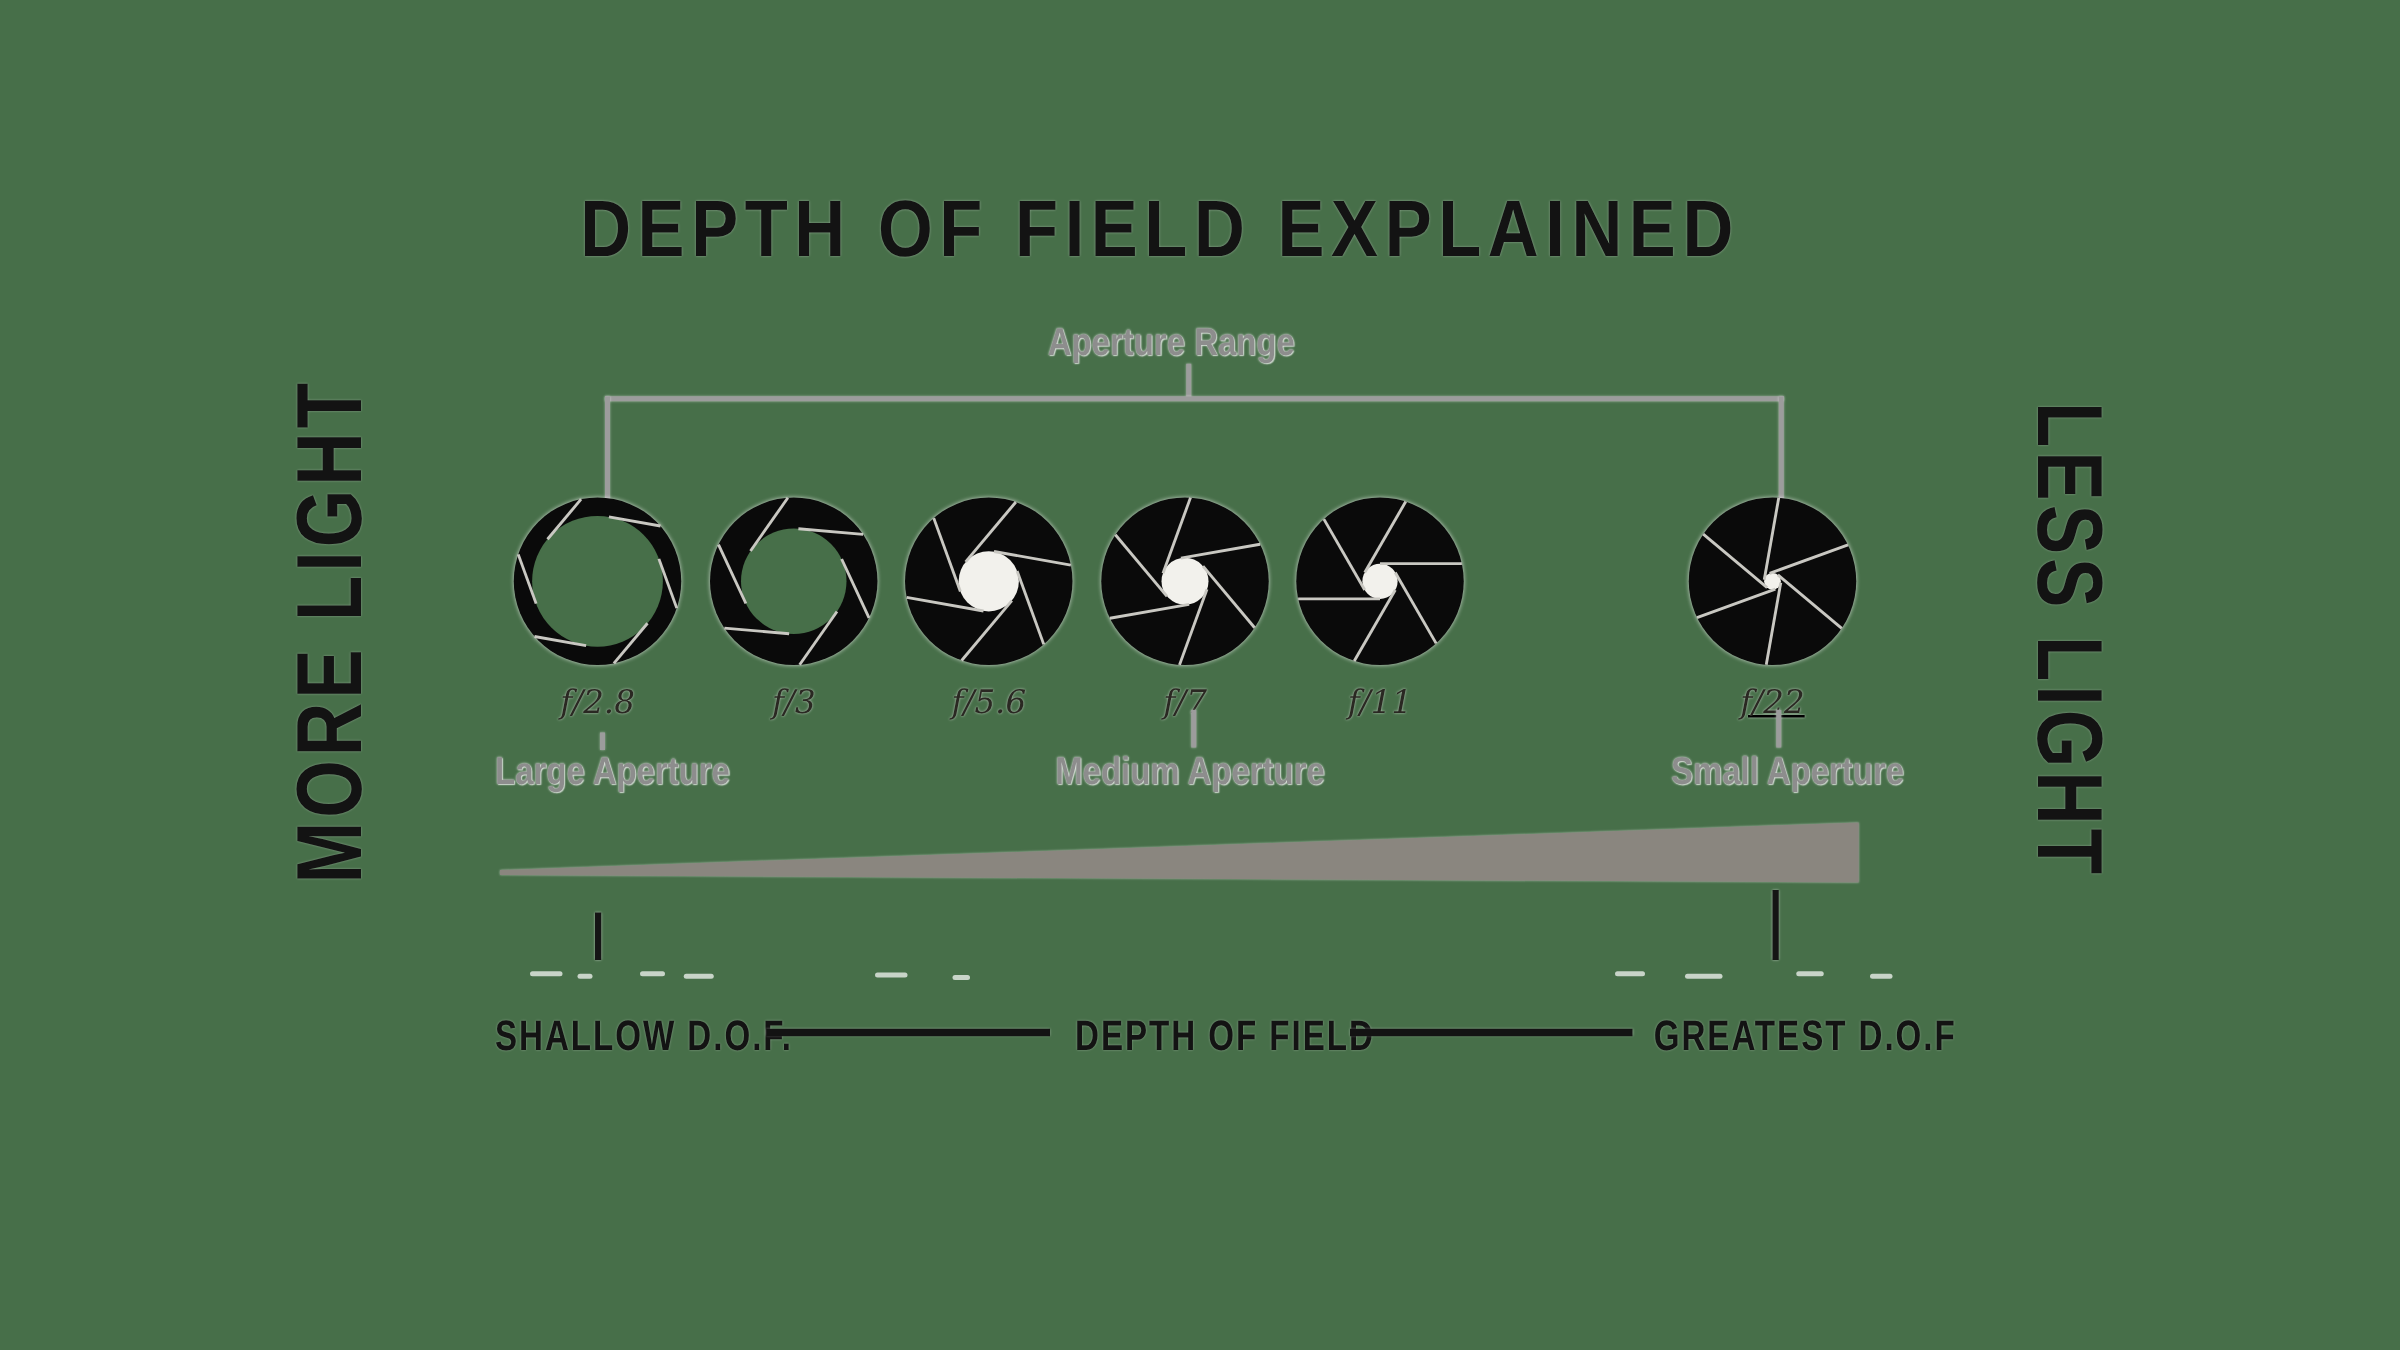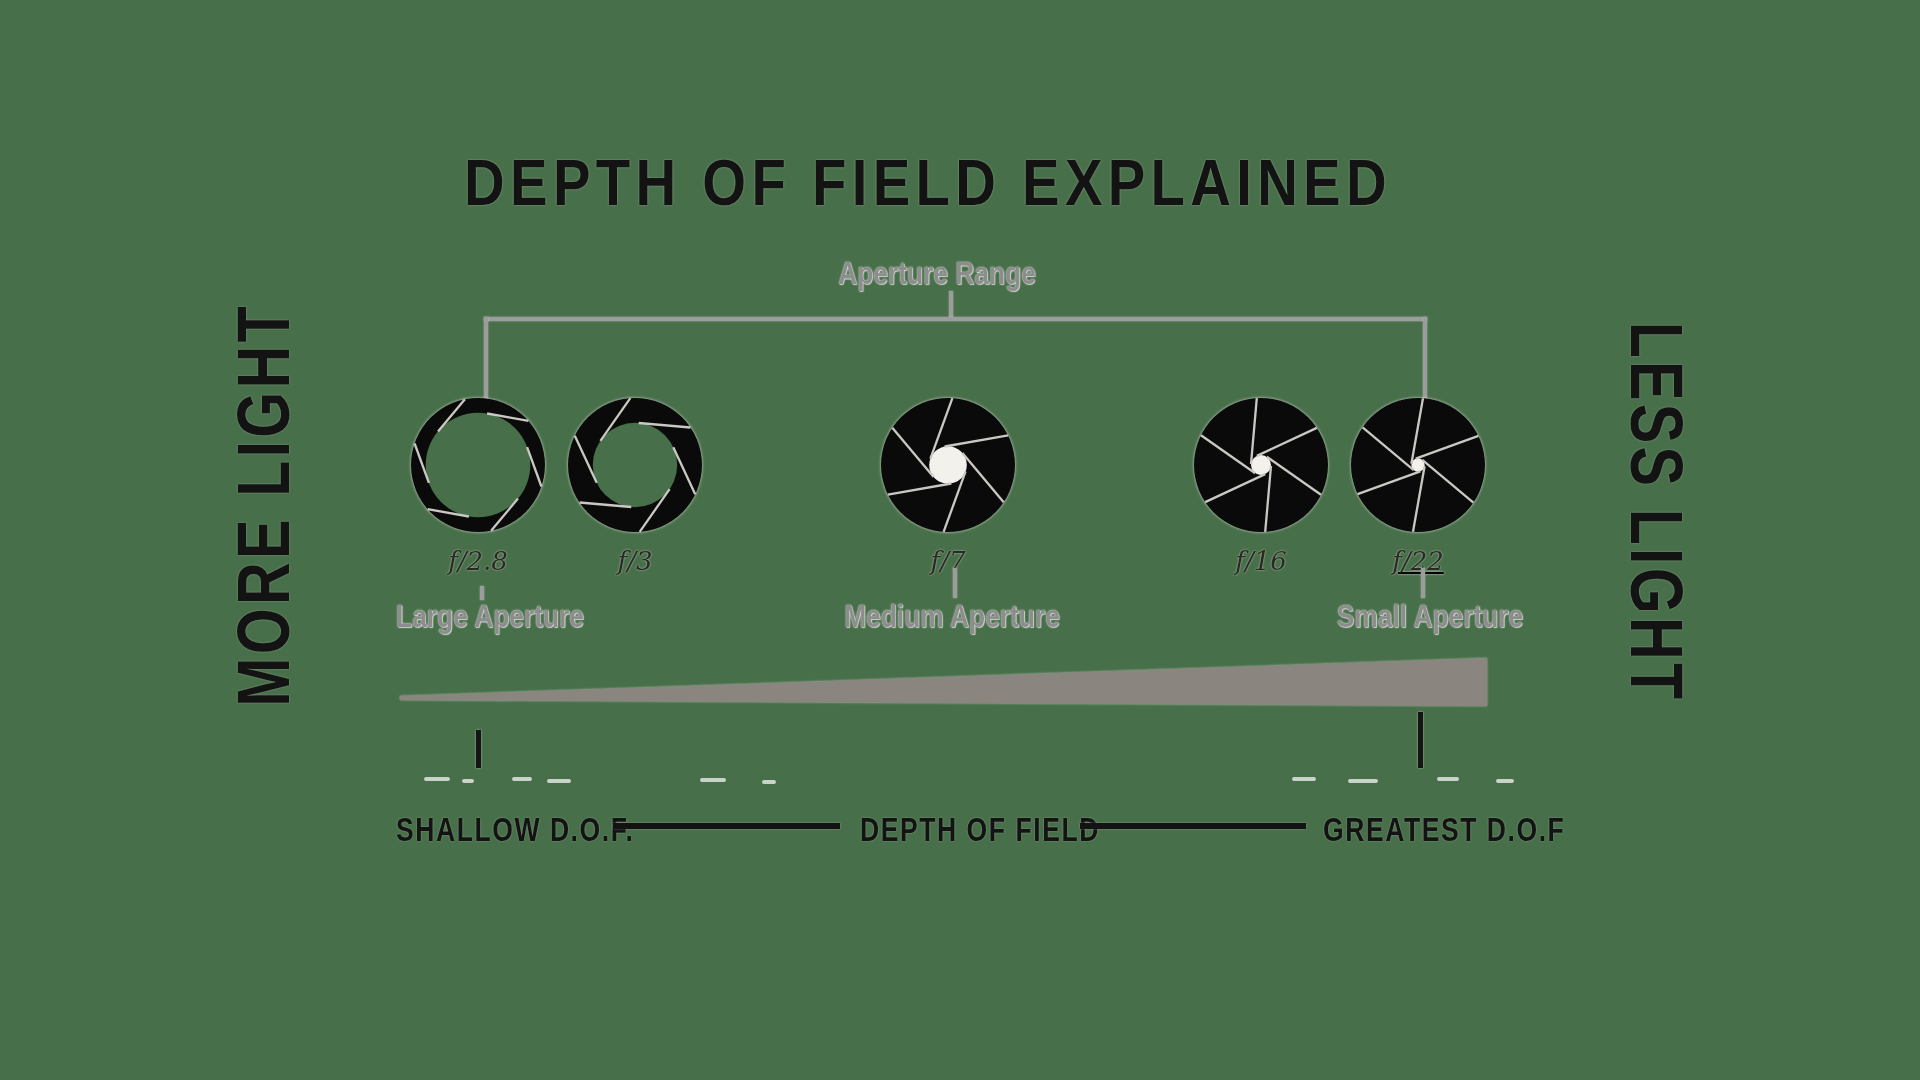--- a/index.html
+++ b/index.html
@@ -100,40 +100,50 @@
       <div class="ap-col" style="left: 555px;"><svg viewBox="-75 -75 150 150" width="150" height="150">
           <circle r="67" fill="#0a0a0a"></circle>
           <circle r="42.2" fill="#476f49"></circle>
           <line x1="34.6" y1="24.2" x2="4.7" y2="66.8" stroke="#c9c8c2" stroke-width="2.3"></line>
           <line x1="-3.7" y1="42.0" x2="-55.5" y2="37.5" stroke="#c9c8c2" stroke-width="2.3"></line>
           <line x1="-38.3" y1="17.8" x2="-60.2" y2="-29.3" stroke="#c9c8c2" stroke-width="2.3"></line>
           <line x1="-34.6" y1="-24.2" x2="-4.7" y2="-66.8" stroke="#c9c8c2" stroke-width="2.3"></line>
           <line x1="3.7" y1="-42.0" x2="55.5" y2="-37.5" stroke="#c9c8c2" stroke-width="2.3"></line>
           <line x1="38.3" y1="-17.8" x2="60.2" y2="29.3" stroke="#c9c8c2" stroke-width="2.3"></line>
         </svg><div class="fstop">f/3</div></div>
+      <div class="ap-col" style="left: 711px;"><svg viewBox="-75 -75 150 150" width="150" height="150">
+          <circle r="67" fill="#0a0a0a"></circle>
+          <circle r="24.1" fill="#f2f1ec"></circle>
+          <line x1="22.7" y1="-8.2" x2="44.0" y2="50.5" stroke="#c9c8c2" stroke-width="2.3"></line>
+          <line x1="18.5" y1="15.5" x2="-21.7" y2="63.4" stroke="#c9c8c2" stroke-width="2.3"></line>
+          <line x1="-4.2" y1="23.8" x2="-65.7" y2="12.9" stroke="#c9c8c2" stroke-width="2.3"></line>
+          <line x1="-22.7" y1="8.2" x2="-44.0" y2="-50.5" stroke="#c9c8c2" stroke-width="2.3"></line>
+          <line x1="-18.5" y1="-15.5" x2="21.7" y2="-63.4" stroke="#c9c8c2" stroke-width="2.3"></line>
+          <line x1="4.2" y1="-23.8" x2="65.7" y2="-12.9" stroke="#c9c8c2" stroke-width="2.3"></line>
+        </svg><div class="fstop">f/5.6</div></div>
       <div class="ap-col" style="left: 868px;"><svg viewBox="-75 -75 150 150" width="150" height="150">
           <circle r="67" fill="#0a0a0a"></circle>
           <circle r="18.8" fill="#f2f1ec"></circle>
           <line x1="3.3" y1="18.5" x2="-60.1" y2="29.6" stroke="#c9c8c2" stroke-width="2.3"></line>
           <line x1="-14.4" y1="12.1" x2="-55.7" y2="-37.2" stroke="#c9c8c2" stroke-width="2.3"></line>
           <line x1="-17.6" y1="-6.4" x2="4.4" y2="-66.9" stroke="#c9c8c2" stroke-width="2.3"></line>
           <line x1="-3.3" y1="-18.5" x2="60.1" y2="-29.6" stroke="#c9c8c2" stroke-width="2.3"></line>
           <line x1="14.4" y1="-12.1" x2="55.7" y2="37.2" stroke="#c9c8c2" stroke-width="2.3"></line>
           <line x1="17.6" y1="6.4" x2="-4.4" y2="66.9" stroke="#c9c8c2" stroke-width="2.3"></line>
         </svg><div class="fstop">f/7</div></div>
-      <div class="ap-col" style="left: 1181px;"><svg viewBox="-75 -75 150 150" width="150" height="150">
+      <div class="ap-col" style="left: 1024px;"><svg viewBox="-75 -75 150 150" width="150" height="150">
           <circle r="67" fill="#0a0a0a"></circle>
-          <circle r="10.0" fill="#f2f1ec"></circle>
-          <line x1="4.2" y1="9.1" x2="-55.8" y2="37.1" stroke="#c9c8c2" stroke-width="2.3"></line>
-          <line x1="-5.8" y1="8.2" x2="-60.0" y2="-29.8" stroke="#c9c8c2" stroke-width="2.3"></line>
-          <line x1="-10.0" y1="-0.9" x2="-4.2" y2="-66.9" stroke="#c9c8c2" stroke-width="2.3"></line>
-          <line x1="-4.2" y1="-9.1" x2="55.8" y2="-37.1" stroke="#c9c8c2" stroke-width="2.3"></line>
-          <line x1="5.8" y1="-8.2" x2="60.0" y2="29.8" stroke="#c9c8c2" stroke-width="2.3"></line>
-          <line x1="10.0" y1="0.9" x2="4.2" y2="66.9" stroke="#c9c8c2" stroke-width="2.3"></line>
-        </svg><div class="fstop">f/16</div></div>
+          <circle r="14.1" fill="#f2f1ec"></circle>
+          <line x1="12.2" y1="7.0" x2="-20.6" y2="63.8" stroke="#c9c8c2" stroke-width="2.3"></line>
+          <line x1="0.0" y1="14.1" x2="-65.5" y2="14.1" stroke="#c9c8c2" stroke-width="2.3"></line>
+          <line x1="-12.2" y1="7.0" x2="-44.9" y2="-49.7" stroke="#c9c8c2" stroke-width="2.3"></line>
+          <line x1="-12.2" y1="-7.0" x2="20.6" y2="-63.8" stroke="#c9c8c2" stroke-width="2.3"></line>
+          <line x1="-0.0" y1="-14.1" x2="65.5" y2="-14.1" stroke="#c9c8c2" stroke-width="2.3"></line>
+          <line x1="12.2" y1="-7.0" x2="44.9" y2="49.7" stroke="#c9c8c2" stroke-width="2.3"></line>
+        </svg><div class="fstop">f/11</div></div>
       <div class="ap-col" style="left: 1338px; text-decoration: underline;"><svg viewBox="-75 -75 150 150" width="150" height="150">
           <circle r="67" fill="#0a0a0a"></circle>
           <circle r="6.7" fill="#f2f1ec"></circle>
           <line x1="6.6" y1="1.2" x2="-5.0" y2="66.8" stroke="#c9c8c2" stroke-width="2.3"></line>
           <line x1="2.3" y1="6.3" x2="-60.4" y2="29.1" stroke="#c9c8c2" stroke-width="2.3"></line>
           <line x1="-4.3" y1="5.1" x2="-55.4" y2="-37.7" stroke="#c9c8c2" stroke-width="2.3"></line>
           <line x1="-6.6" y1="-1.2" x2="5.0" y2="-66.8" stroke="#c9c8c2" stroke-width="2.3"></line>
           <line x1="-2.3" y1="-6.3" x2="60.4" y2="-29.1" stroke="#c9c8c2" stroke-width="2.3"></line>
           <line x1="4.3" y1="-5.1" x2="55.4" y2="37.7" stroke="#c9c8c2" stroke-width="2.3"></line>
         </svg><div class="fstop">f/22</div></div>

